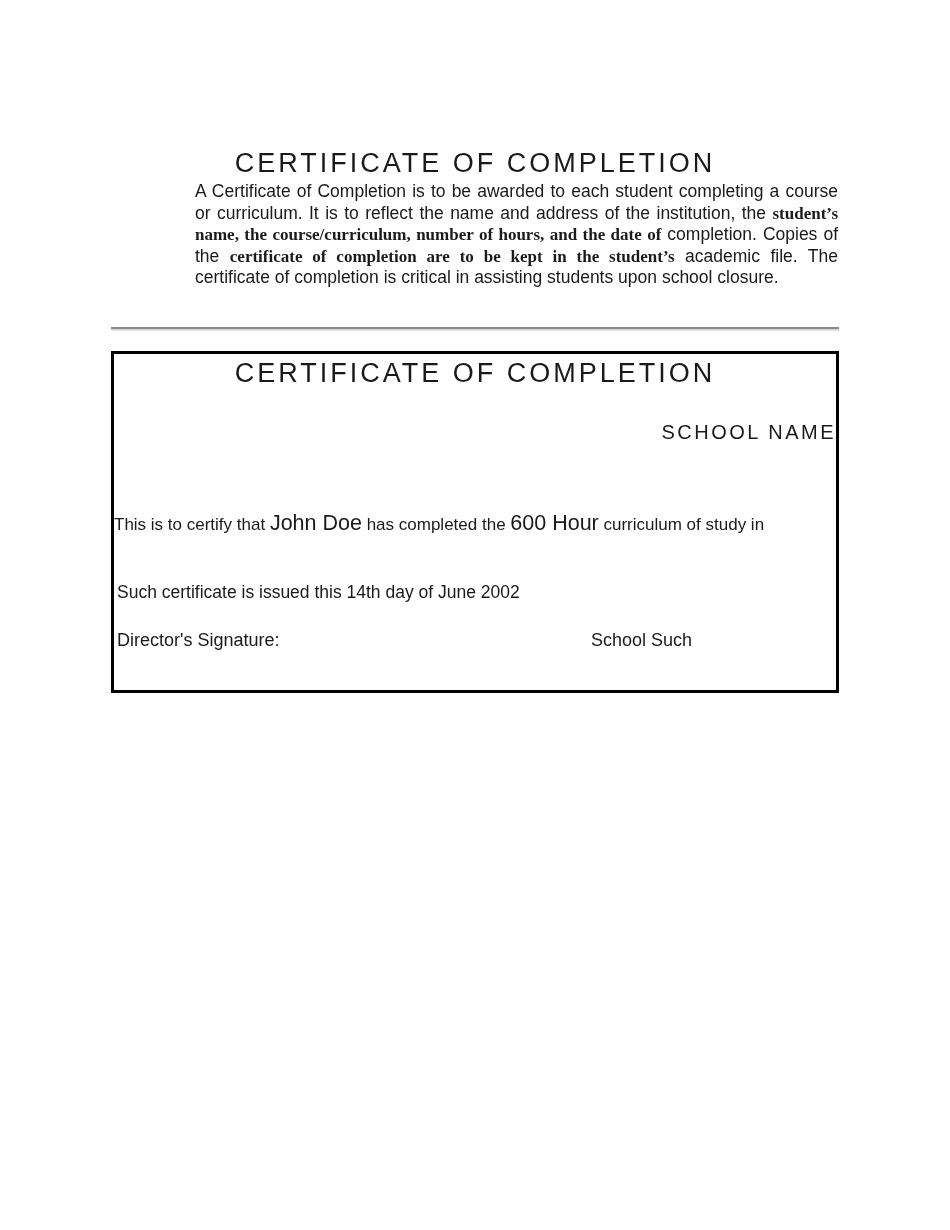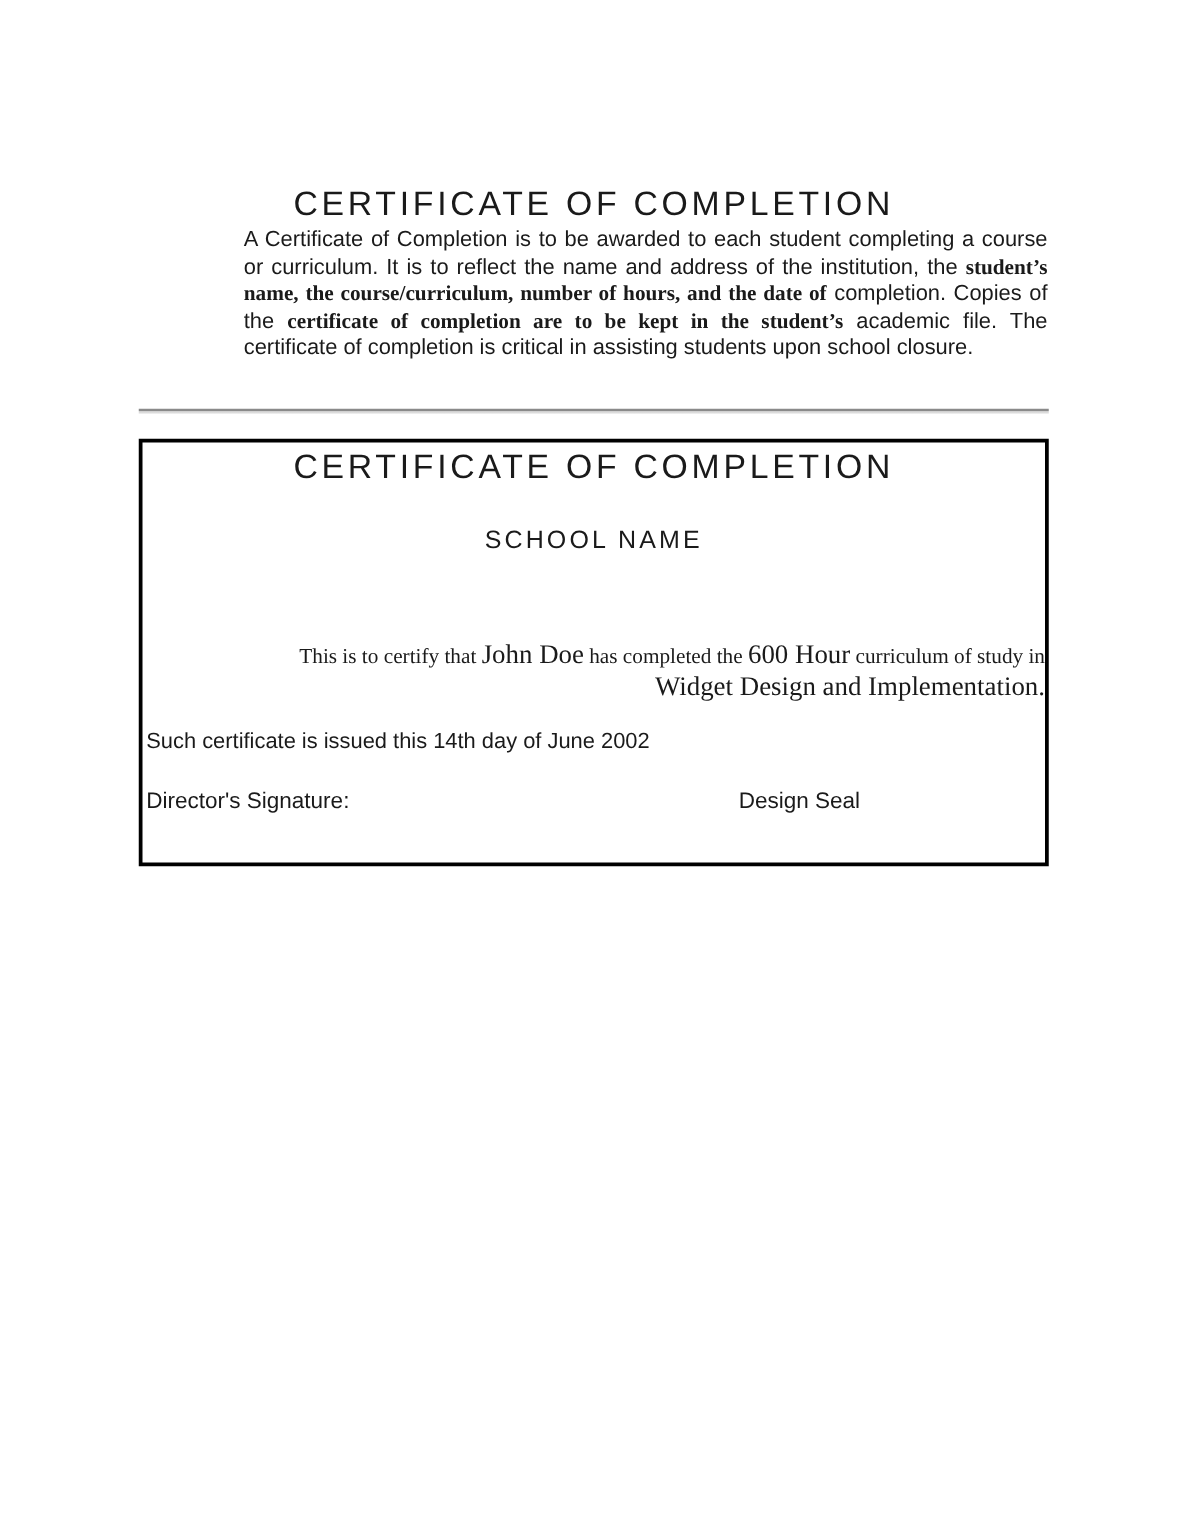--- a/index.html
+++ b/index.html
@@ -66,34 +66,33 @@
     font-weight: 400;
     letter-spacing: 3px;
     line-height: 30px;
     white-space: nowrap;
   }
   .school-block {
     position: absolute;
     top: 65px;
     left: 0;
     right: 0;
-    text-align: center;
+    text-align: right;
     font-size: 20px;
     letter-spacing: 2.5px;
     line-height: 26px;
   }
   .certify-block {
     position: absolute;
     top: 157px;
     left: 0;
     right: 0;
-    text-align: right;
+    text-align: left;
     font-size: 17px;
     line-height: 25px;
-    font-family: Liberation Serif, serif;
   }
   .certify-block .big {
     font-size: 21.5px;
   }
   .issued-line {
     position: absolute;
     top: 228px;
     left: 3px;
     font-size: 17.5px;
     line-height: 21px;
@@ -126,25 +125,24 @@
   <div class="cert-box">
 
     <div class="cert-heading">CERTIFICATE OF COMPLETION</div>
 
     <div class="school-block">
       <div>SCHOOL NAME</div>
     </div>
 
     <div class="certify-block">
       <div><span>This is to certify that </span><span class="big">John Doe</span><span> has completed the </span><span class="big">600 Hour</span><span> curriculum of study in</span></div>
-      <div class="big">Widget Design and Implementation.</div>
     </div>
 
     <div class="issued-line">Such certificate is issued this 14th day of June 2002</div>
 
     <div class="sig-row">
       <span>Director's Signature:</span>
-      <span class="seal-label">Design Seal</span>
+      <span class="seal-label">School Such</span>
     </div>
 
   </div>
 
 </div>
 
 </body></html>

